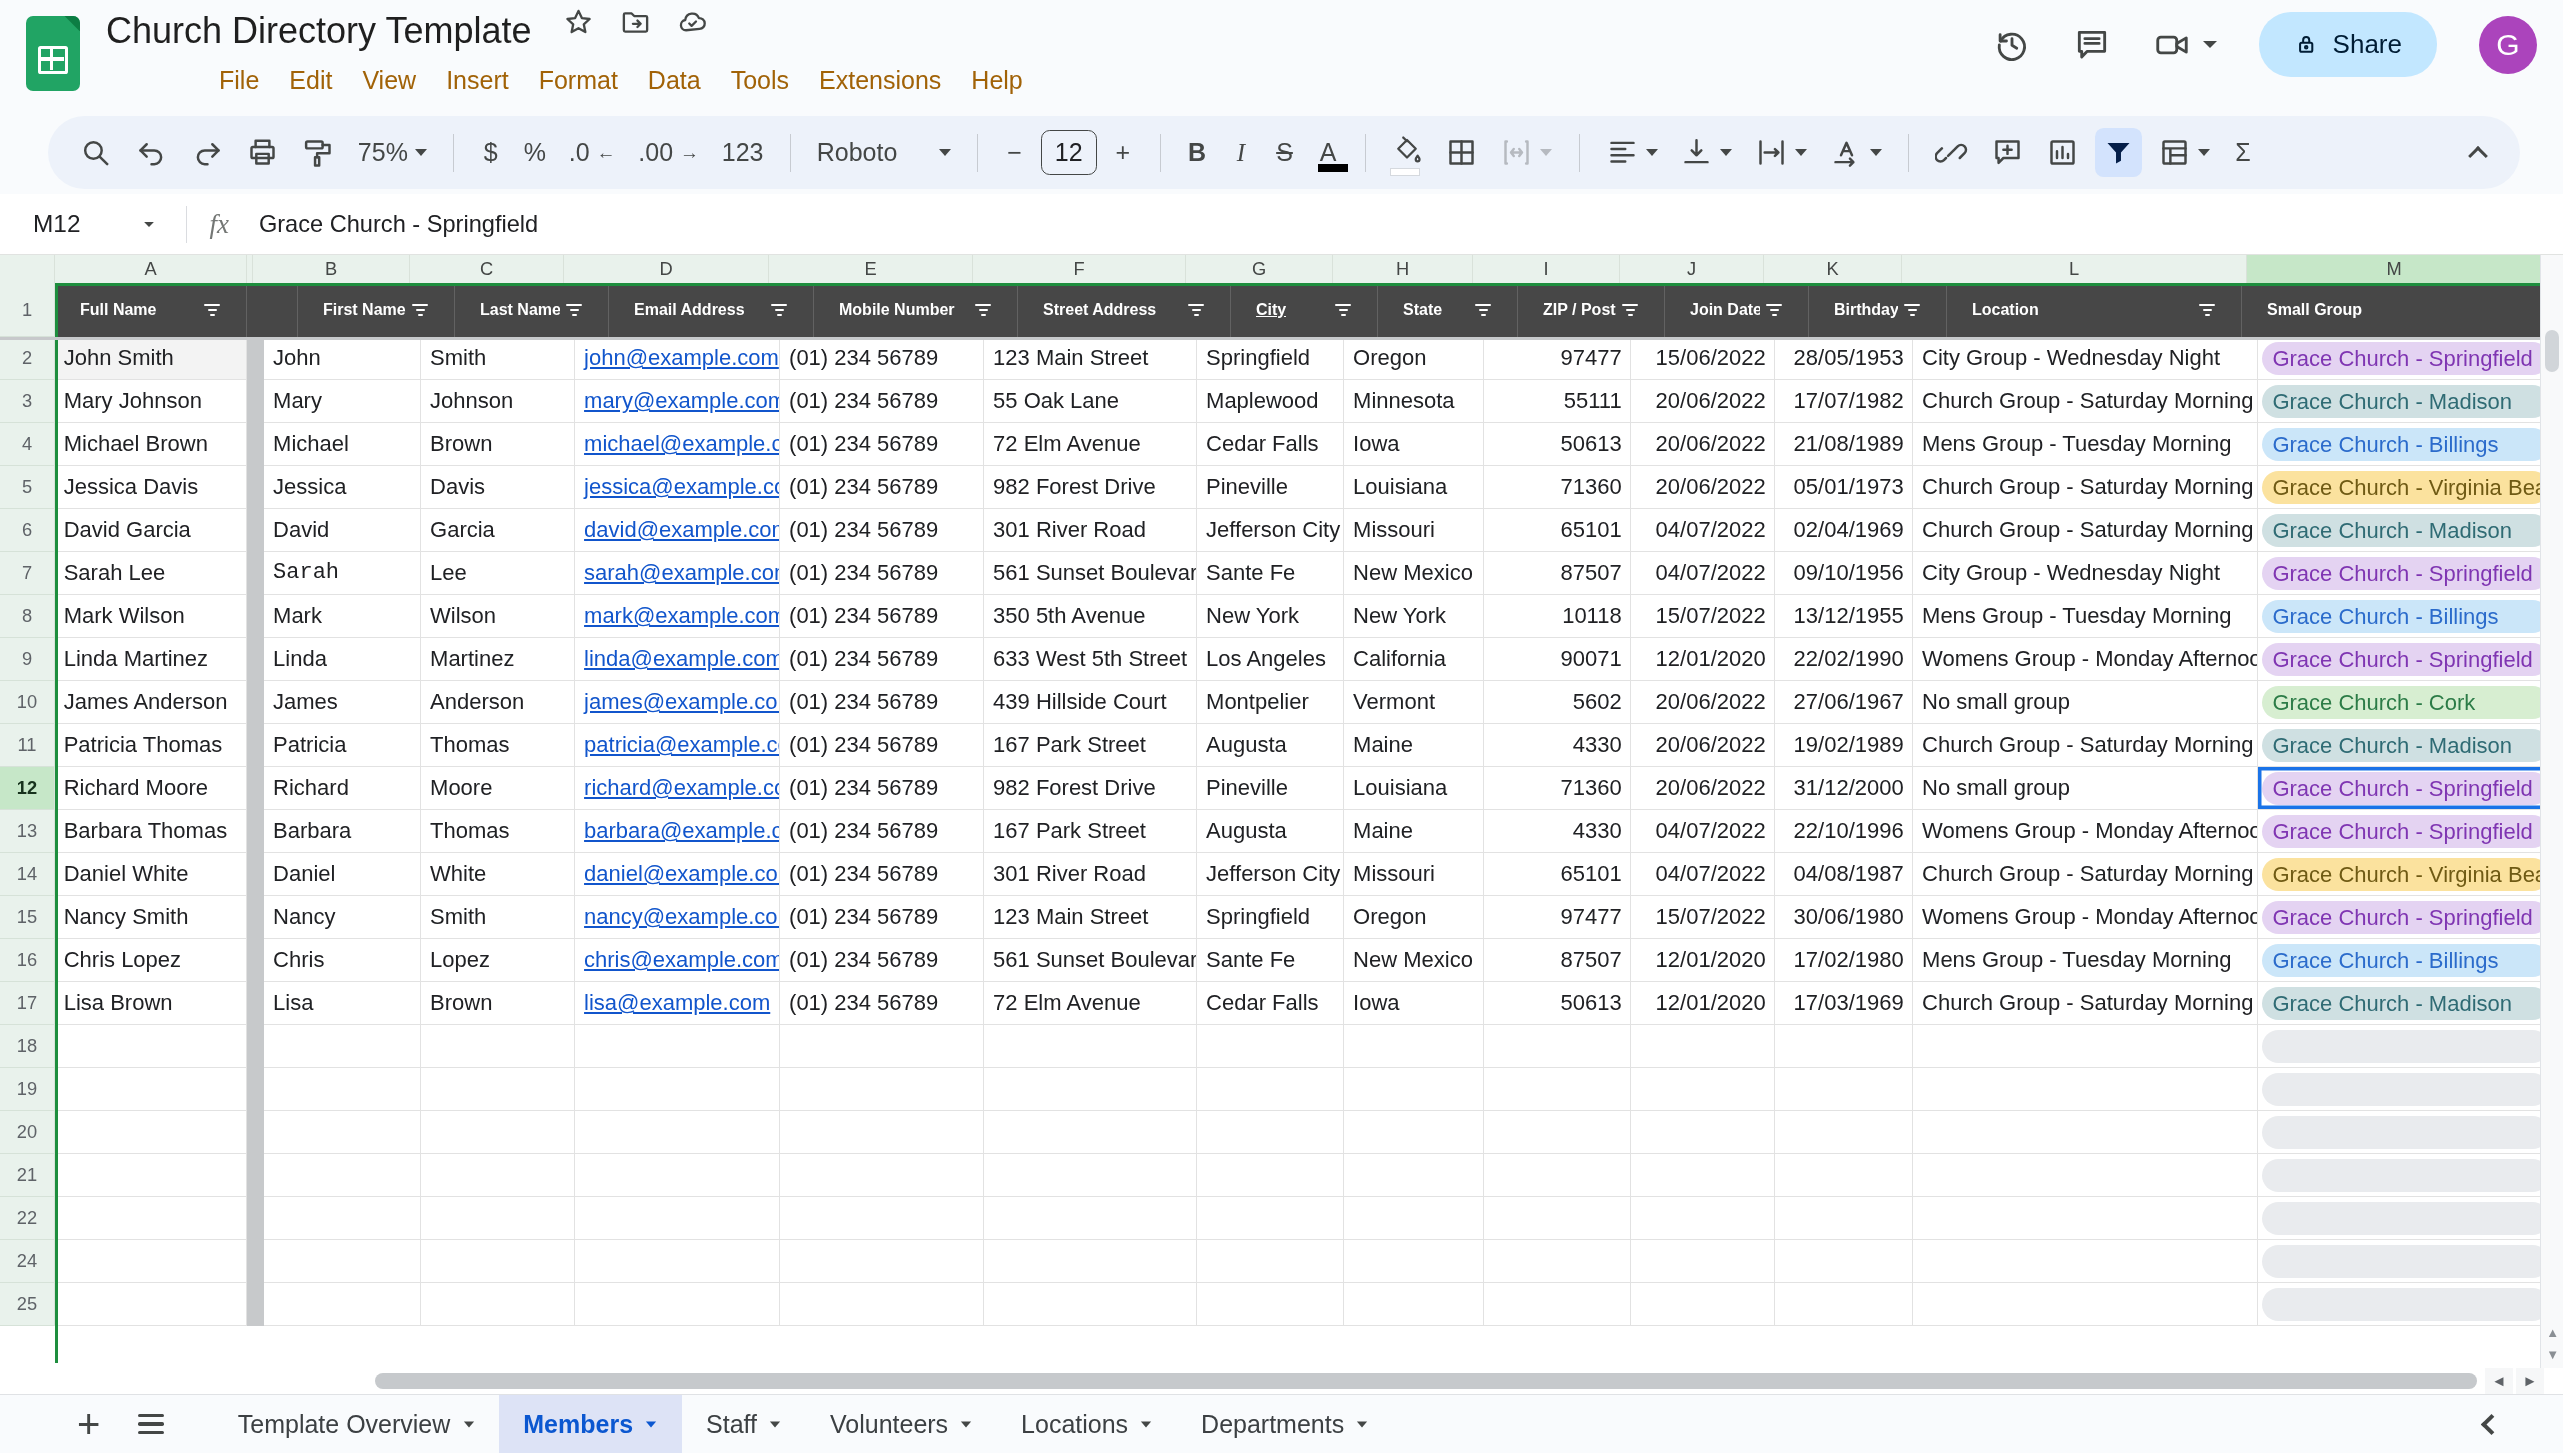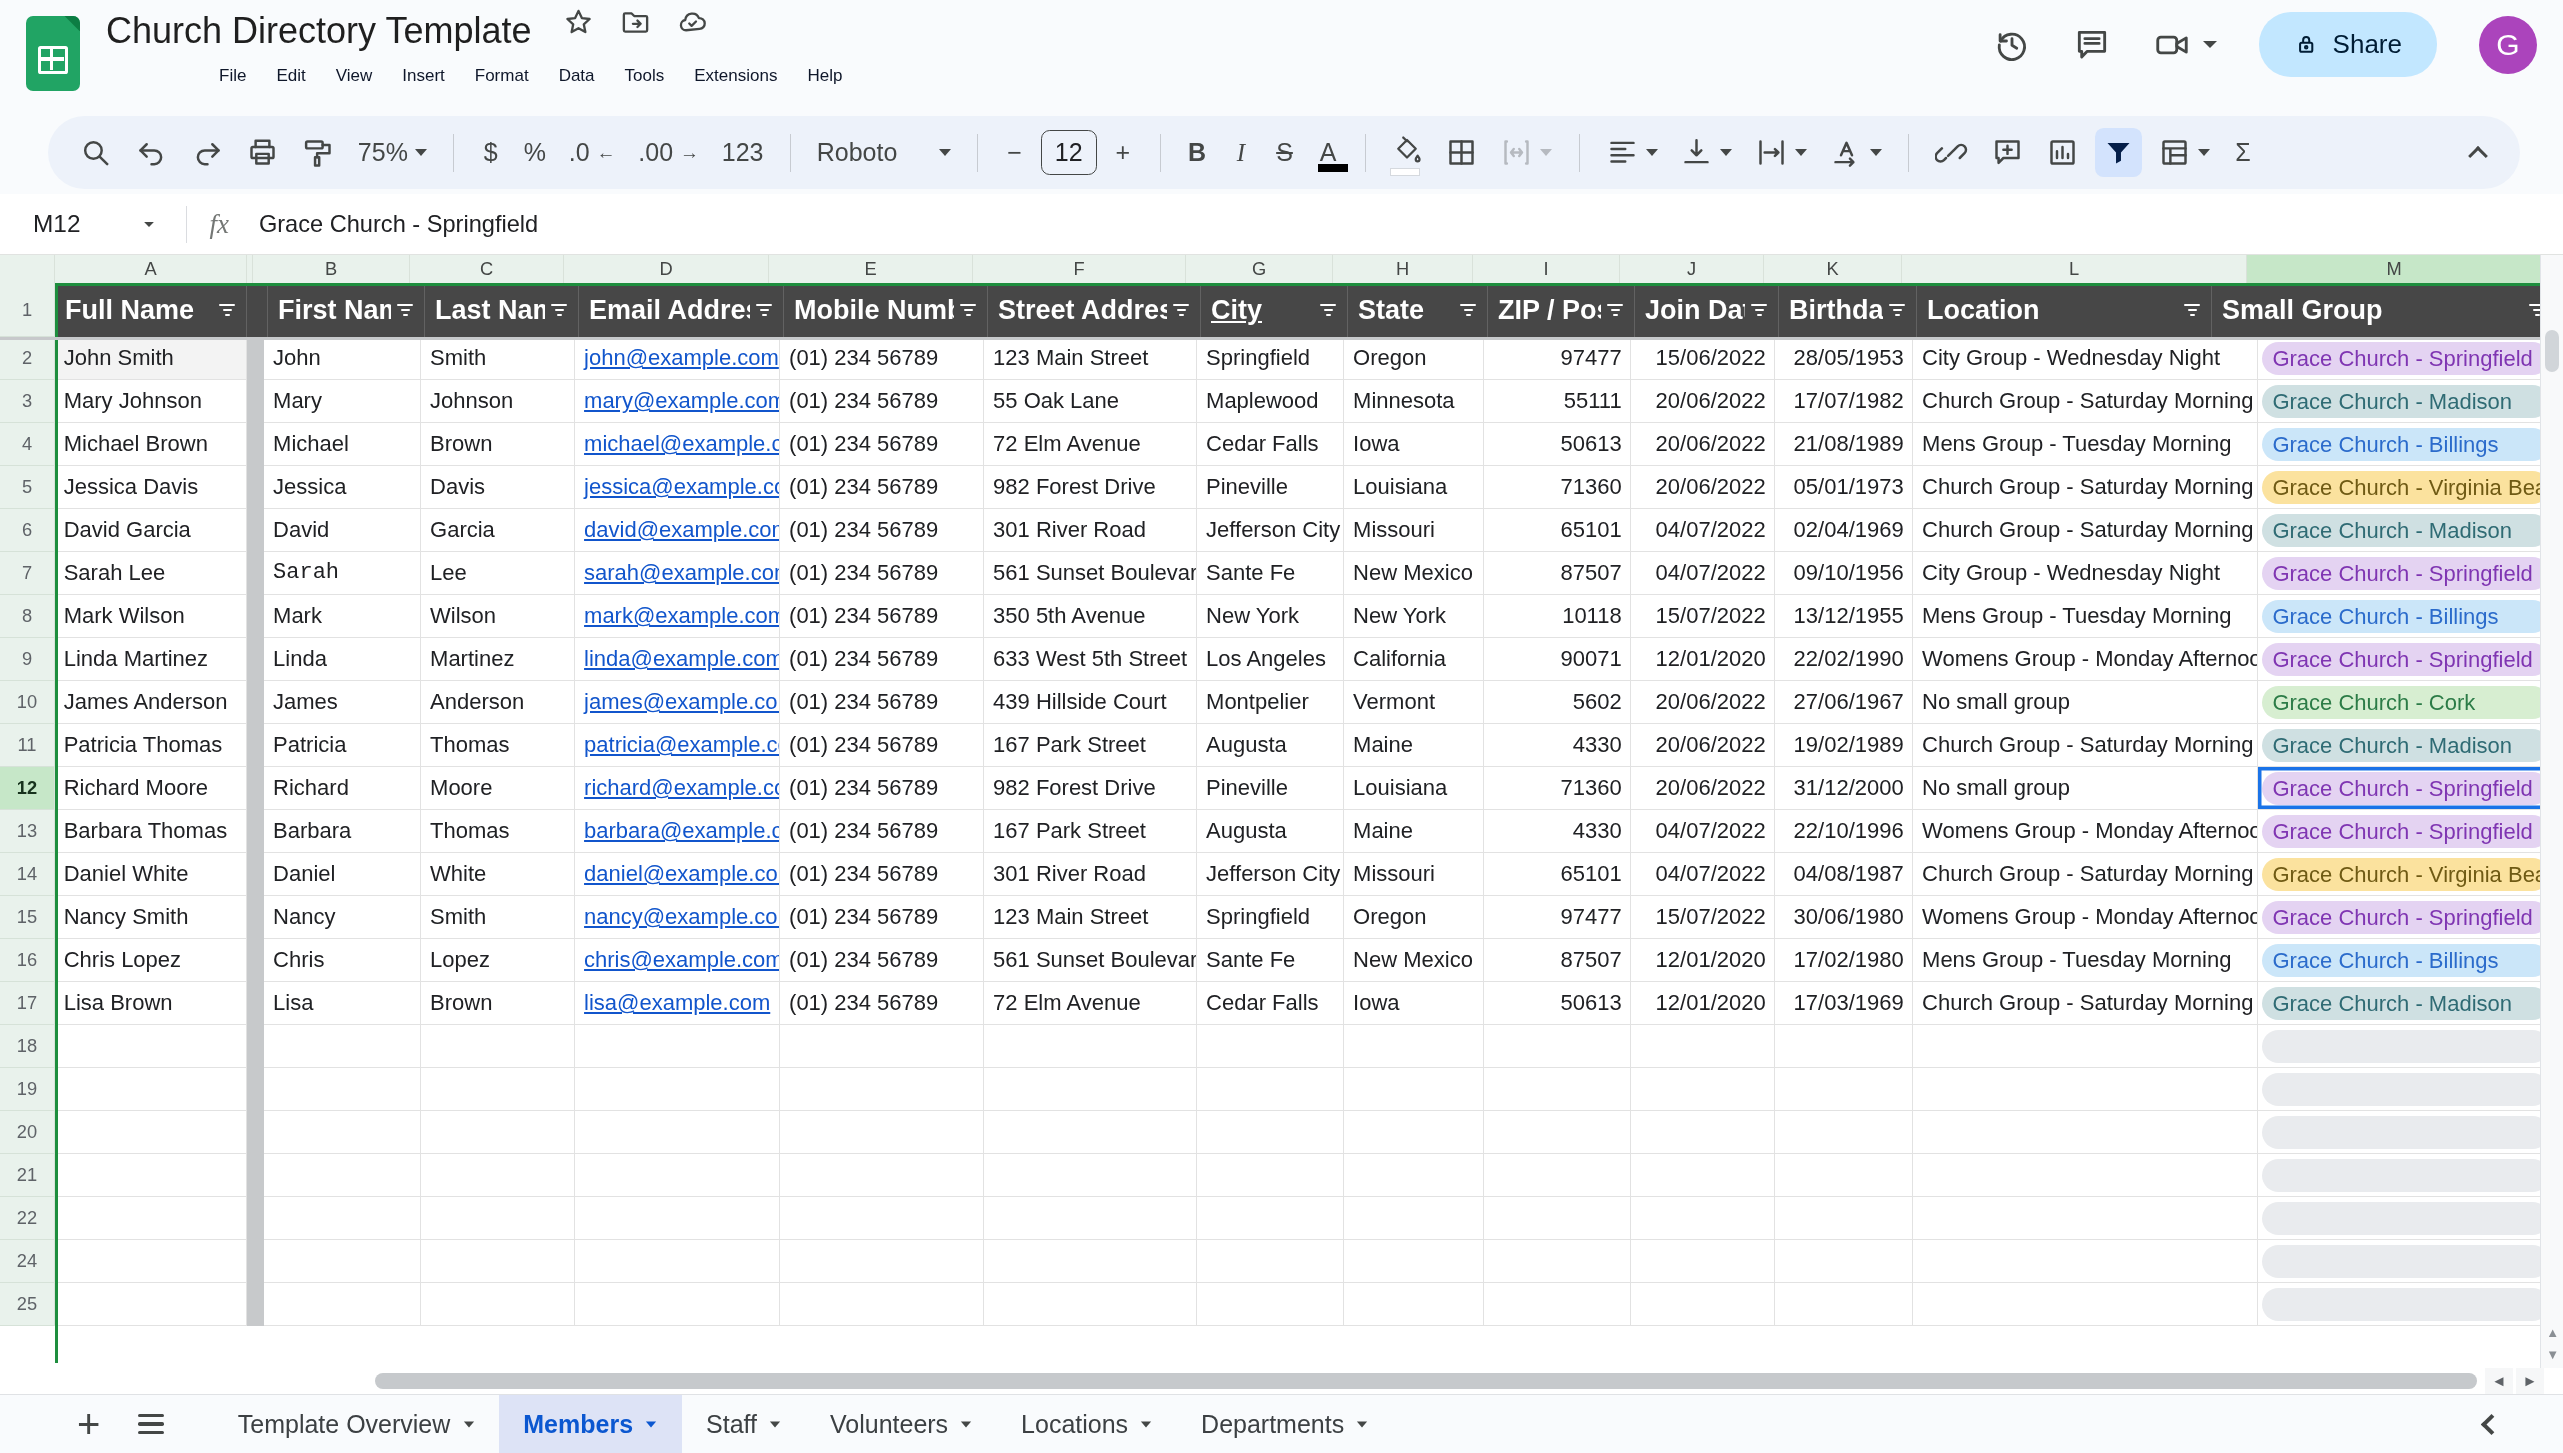--- a/index.html
+++ b/index.html
@@ -11,21 +11,21 @@
   #logo .fold{position:absolute;right:0;top:0;width:15.7px;height:15.7px;background:#0c7d43;border-radius:0 7px 0 0;
     clip-path:polygon(0 0,100% 0,100% 100%);}
   #logo .sheet{position:absolute;left:12.2px;top:30px;width:30px;height:28px;border:3.5px solid #fff;border-radius:2.6px;}
   #logo .sheet:before{content:"";position:absolute;left:0;top:8.7px;width:23px;height:3.5px;background:#fff;}
   #logo .sheet:after{content:"";position:absolute;left:8.7px;top:0;width:3.5px;height:21px;background:#fff;}
   #title-block{position:absolute;left:106px;top:7px;}
   #doc-title{font-size:36px;font-weight:500;color:#1f1f1f;line-height:45px;display:inline-block;}
   .title-icons{display:inline-flex;gap:26px;margin-left:28px;vertical-align:5.2px;}
   .title-icons .ic{width:31px;height:31px;color:#444746;}
   #menubar{position:absolute;left:98px;top:54px;display:flex;}
-  .menu-item{font-size:17px;color:#0f172a;padding:5.2px 15px;border-radius:17.4px;}
+  .menu-item{font-size:25px;color:#a16207;padding:5.2px 15px;border-radius:17.4px;}
   #tb-right{position:absolute;right:26px;top:12.2px;display:flex;align-items:center;gap:42px;}
   .ic svg{width:100%;height:100%;stroke:#444746;fill:none;stroke-width:1.8;stroke-linecap:round;stroke-linejoin:round;}
   .big-ic{width:38px;height:38px;}
   #share-btn{height:65px;padding:0 35px;background:#c2e7ff;border-radius:32px;display:flex;align-items:center;gap:14px;
     font-size:26px;font-weight:500;color:#001d35;}
   #share-btn svg{width:24.4px;height:24.4px;stroke:#001d35;fill:none;stroke-width:2;}
   #avatar{width:58px;height:58px;border-radius:50%;background:#ab44bc;color:#fff;font-size:30px;font-weight:500;
     display:flex;align-items:center;justify-content:center;}
   .mini-caret{width:0;height:0;border-left:7px solid transparent;border-right:7px solid transparent;border-top:7.9px solid #444746;}
   
@@ -61,21 +61,21 @@
   .grow{display:flex;}
   .gcell{flex:0 0 auto;border-right:0.9px solid #e2e2e2;border-bottom:0.9px solid #e2e2e2;overflow:hidden;white-space:nowrap;}
   .letters .gcell{height:28px;background:#e9f2ec;border-right:0.9px solid #d9e2da;border-bottom:none;color:#444746;
     font-size:18.3px;display:flex;align-items:center;justify-content:center;}
   .letters .gcell.active-col{background:#c6e7c8;}
   .gut{flex:0 0 55px;background:#e9f2ec;border-right:0.9px solid #d9e2da;border-bottom:0.9px solid #d6e2d8;
     color:#5f6368;font-size:18.3px;display:flex;align-items:center;justify-content:center;}
   .gut.sel{background:#c6e7c8;font-weight:bold;color:#17321d;}
   .fdiv{flex:0 0 6.1px;background:#c7c9cb;border:none;}
   .hdr .gcell{height:54px;background:#474747;border-right:0.9px solid #626262;border-bottom:none;color:#fff;
-    font-weight:bold;font-size:27px;display:flex;align-items:center;justify-content:space-between;padding:0 10px;}
+    font-weight:bold;font-size:16px;display:flex;align-items:center;justify-content:space-between;padding:0 25px;}
   .hdr .gut{height:54px;}
   .flt{flex:0 0 17.4px;margin-left:5.2px;}
   .flt i{display:block;height:2.6px;background:#fff;margin:2.6px auto;border-radius:1.7px;}
   .flt i:nth-child(1){width:15.7px;} .flt i:nth-child(2){width:9.6px;} .flt i:nth-child(3){width:4.4px;}
   .drow .gcell{height:43px;font-size:22px;line-height:42px;padding:0 8.7px;color:#202124;}
   .drow .gcell.num{text-align:right;}
   .drow .gcell.link{color:#1155cc;text-decoration:underline;}
   .drow .gcell.shade{background:#f3f3f3;}
   .drow .gcell.badge-cell{padding:0 3.5px;display:flex;align-items:center;}
   .badge{width:100%;height:33px;line-height:33px;border-radius:16.6px;padding:0 10.5px;font-size:22px;overflow:hidden;white-space:nowrap;}

